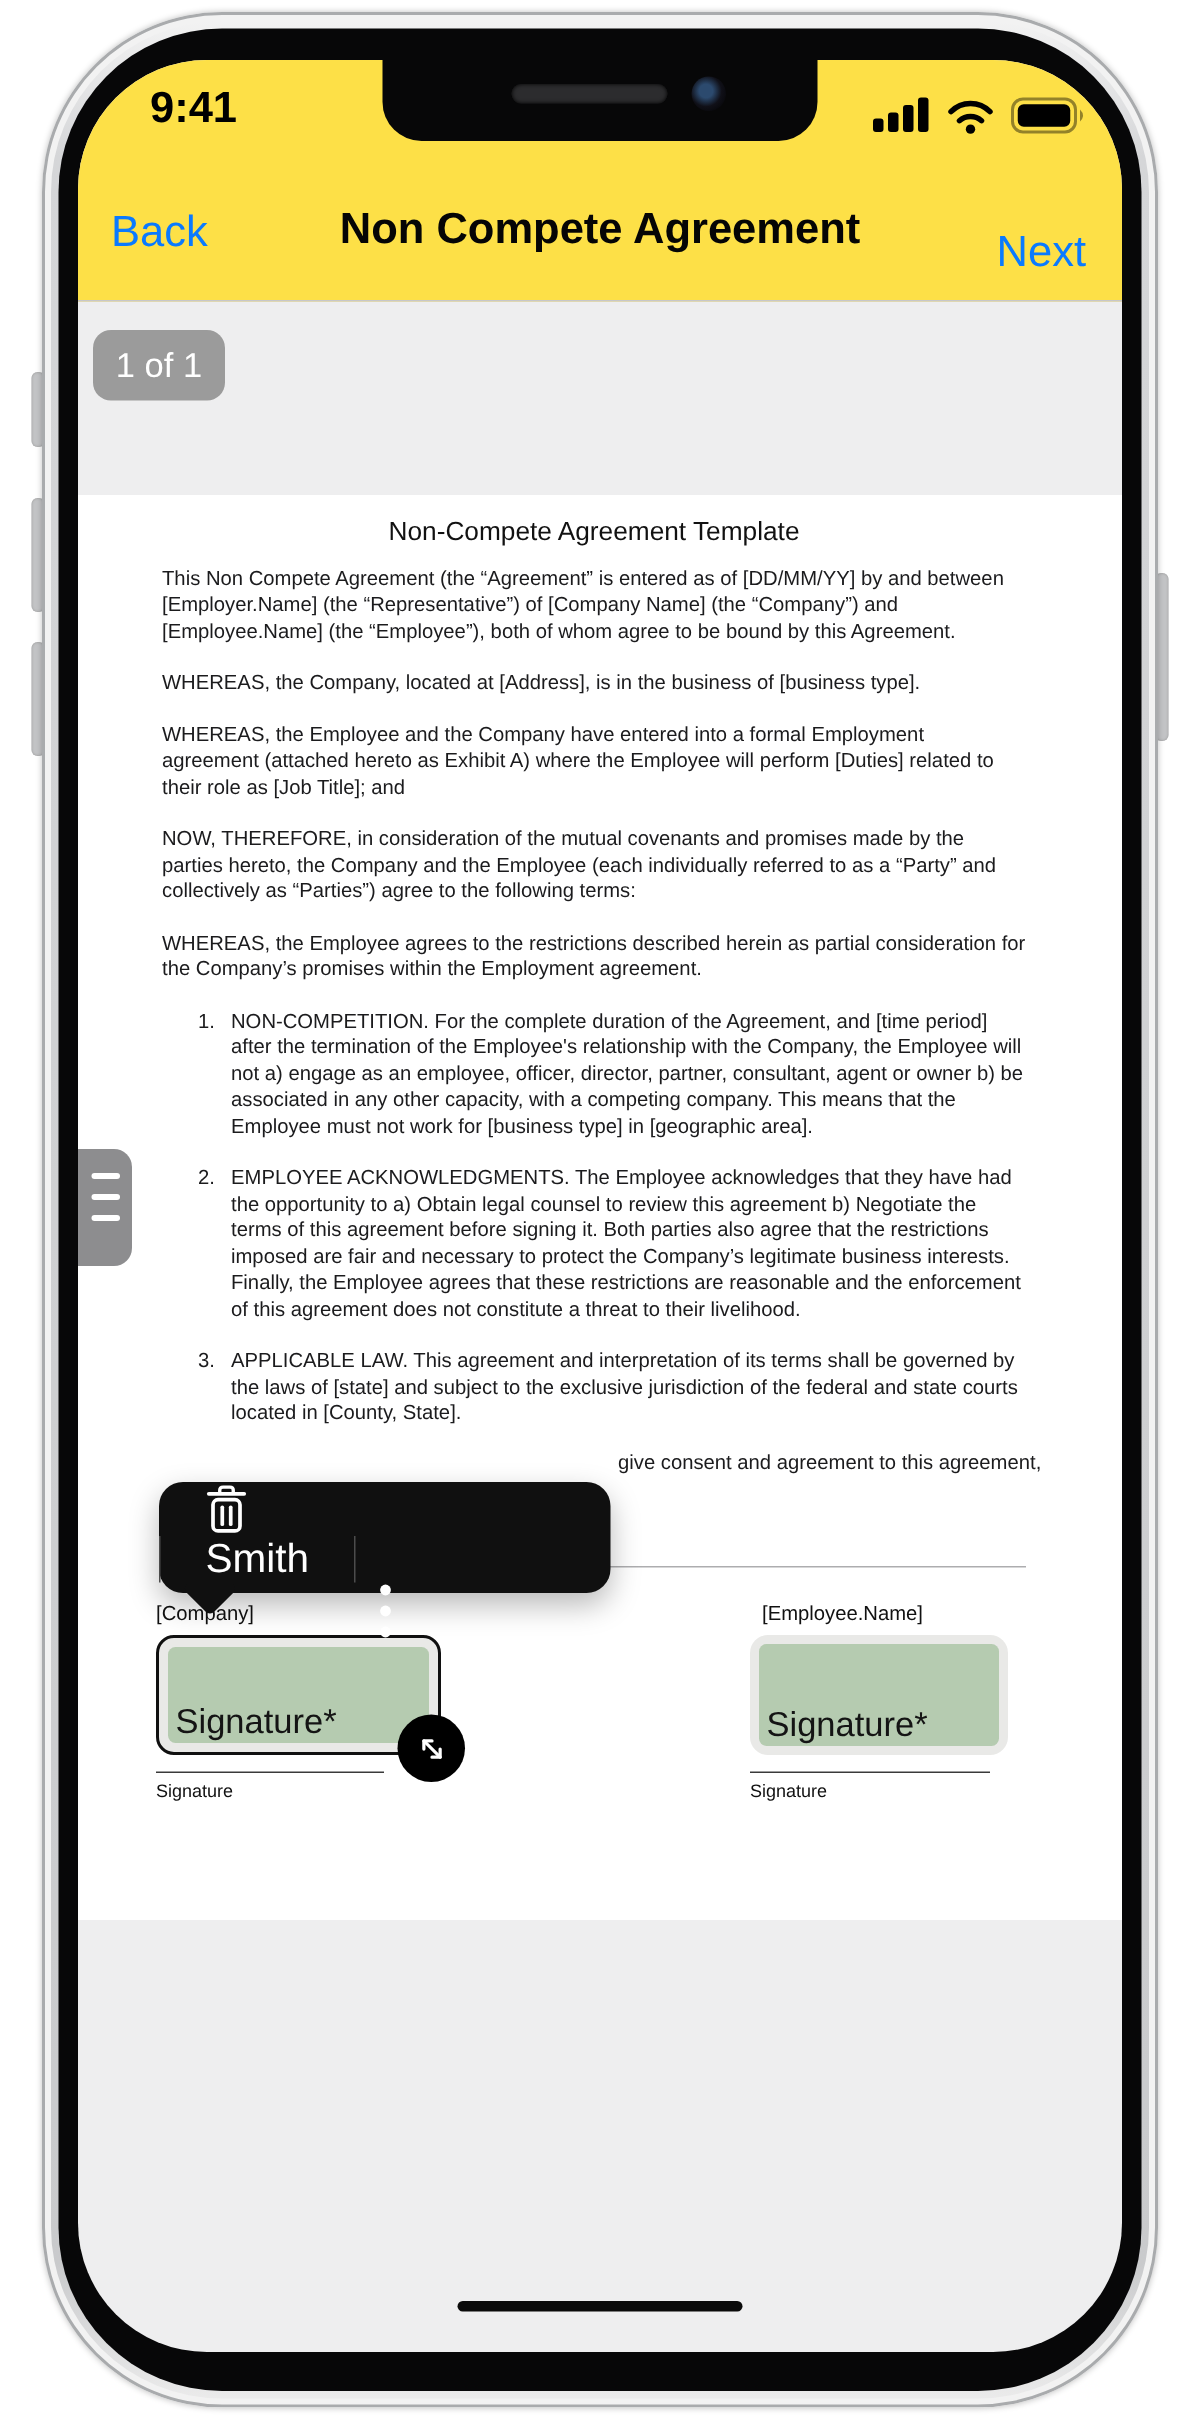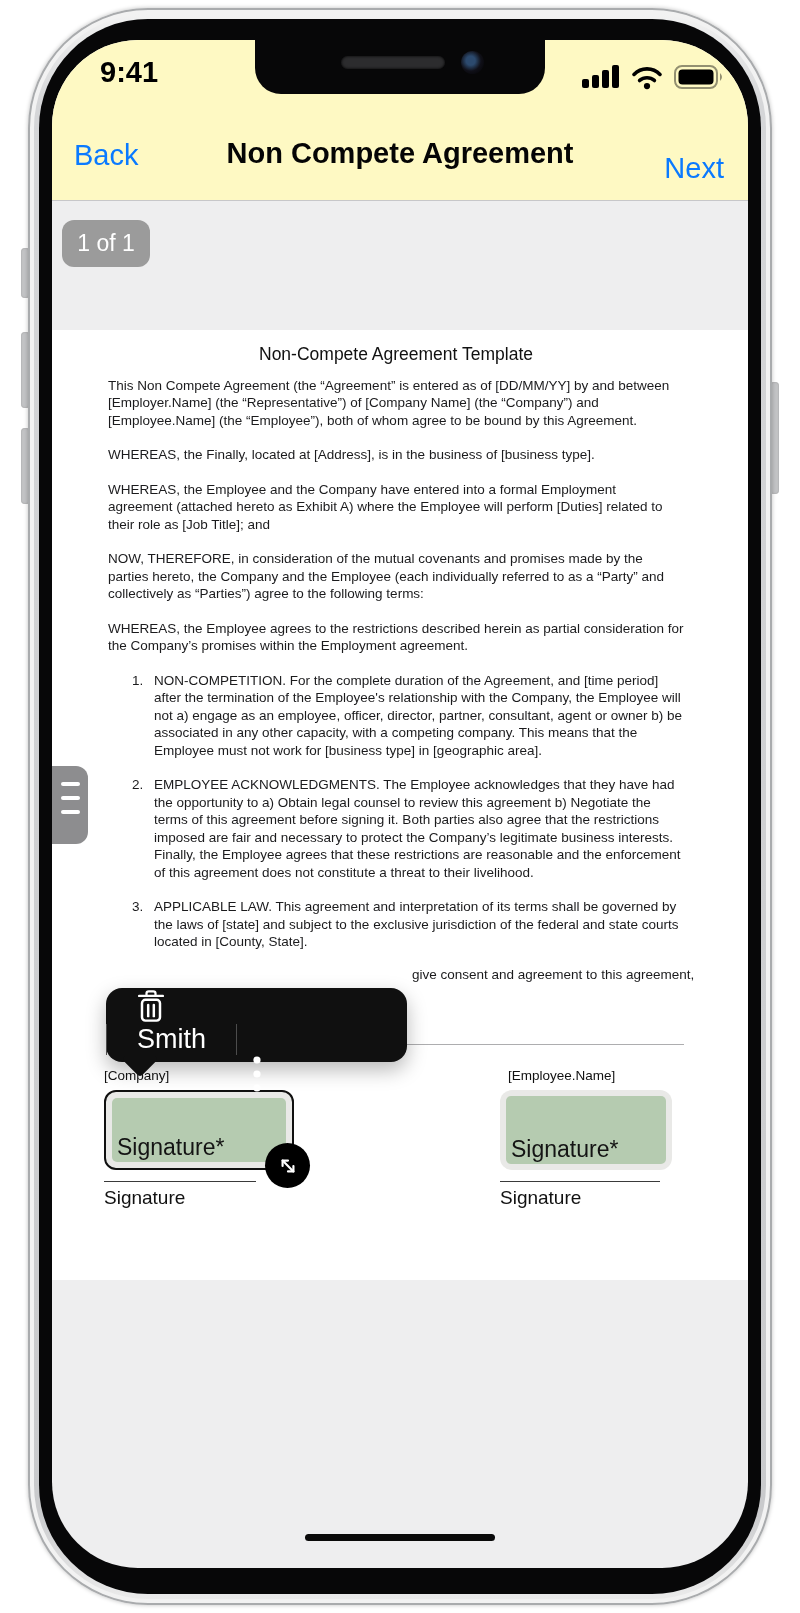--- a/index.html
+++ b/index.html
@@ -6,21 +6,21 @@
   body{width:800px;height:1613px;position:relative;background:#ffffff;
        font-family:"Liberation Sans",sans-serif;-webkit-font-smoothing:antialiased;}
   .side-btn{position:absolute;background:#c3c4c6;border-radius:4px;box-shadow:inset 0 0 2px #9a9a9a;}
   .phone{position:absolute;left:28px;top:8px;width:744px;height:1597px;border-radius:120px;
          background:linear-gradient(180deg,#f4f4f4,#d5d6d8 6%,#c9cacc 94%,#ededed);
          box-shadow:inset 0 0 0 2px #a9abad, inset 0 0 0 6px #f2f2f2, 0 0 4px rgba(0,0,0,.25);}
   .bezel{position:absolute;left:11px;top:11px;right:11px;bottom:11px;border-radius:109px;background:#070708;}
   .screen{position:absolute;left:24px;top:32px;width:696px;height:1528px;border-radius:86px;
           background:#eeeeef;overflow:hidden;}
   
-  .navbar{position:absolute;top:0;left:0;right:0;height:160px;background:#fef9c3;
+  .navbar{position:absolute;top:0;left:0;right:0;height:160px;background:#fde047;
           border-bottom:1px solid #c7c7c9;z-index:3;}
   .time{position:absolute;left:48px;top:16px;width:90px;font-size:29px;font-weight:700;color:#000;}
   .status-icons{position:absolute;right:22px;top:24px;display:flex;gap:9px;align-items:center;}
   .notch{position:absolute;left:203px;top:0;width:290px;height:54px;background:#070708;
          border-radius:0 0 26px 26px;z-index:6;}
   .speaker{position:absolute;left:86px;top:16px;width:104px;height:13px;border-radius:7px;
            background:#2c2c2e;box-shadow:inset 0 0 3px #000;}
   .camera{position:absolute;left:206px;top:11px;width:23px;height:23px;border-radius:50%;
           background:radial-gradient(circle at 42% 42%,#2c4a6e 0 24%,#101018 55%,#000 100%);}
   .nav-back{position:absolute;left:22px;top:99px;font-size:29px;color:#0a7aff;z-index:4;}
@@ -49,21 +49,21 @@
   .lbl-company{left:52px;}
   .lbl-employee{left:456px;}
   .sig-field{position:absolute;top:760px;height:80px;border-radius:12px;background:#e9e9e7;box-sizing:border-box;}
   .sig-field .inner{position:absolute;inset:6px;background:#b5cbb0;border-radius:5px;}
   .sig-field .ph{position:absolute;left:11px;bottom:7px;font-size:23px;color:#141414;}
   .sig-left{left:52px;width:190px;border:2.5px solid #101010;}
   .sig-right{left:448px;width:172px;}
   .sig-line{position:absolute;top:851px;border-top:1.5px solid #3a3a3a;}
   .line-left{left:52px;width:152px;}
   .line-right{left:448px;width:160px;}
-  .sig-caption{position:absolute;top:857px;font-size:19px;color:#111;}
+  .sig-caption{position:absolute;top:857px;font-size:12px;color:#111;}
   .cap-left{left:52px;}
   .cap-right{left:448px;}
   .resize-handle{position:absolute;left:213px;top:813px;width:45px;height:45px;border-radius:50%;
                  background:#000;display:flex;align-items:center;justify-content:center;z-index:8;}
   
   .callout{position:absolute;left:54px;top:948px;width:301px;height:74px;background:#101010;
            border-radius:16px;display:flex;align-items:stretch;z-index:7;
            box-shadow:0 8px 20px rgba(0,0,0,.28);flex-direction:column;}
   .callout .seg{display:flex;align-items:center;justify-content:center;}
   .seg-trash{width:89px;}
@@ -122,21 +122,21 @@
     <div class="drawer">
       <div class="bar" style="top:16px;"></div>
       <div class="bar" style="top:30px;"></div>
       <div class="bar" style="top:44px;"></div>
     </div>
 
     <div class="page">
       <div class="doc-text">
         <div class="doc-title">Non-Compete Agreement Template</div>
         <p>This Non Compete Agreement (the “Agreement” is entered as of [DD/MM/YY] by and between [Employer.Name] (the “Representative”) of [Company Name] (the “Company”) and [Employee.Name] (the “Employee”), both of whom agree to be bound by this Agreement.</p>
-        <p>WHEREAS, the Finally, located at [Address], is in the business of [business type].</p>
+        <p>WHEREAS, the Company, located at [Address], is in the business of [business type].</p>
         <p>WHEREAS, the Employee and the Company have entered into a formal Employment agreement (attached hereto as Exhibit A) where the Employee will perform [Duties] related to their role as [Job Title]; and</p>
         <p>NOW, THEREFORE, in consideration of the mutual covenants and promises made by the parties hereto, the Company and the Employee (each individually referred to as a “Party” and collectively as “Parties”)  agree to the following terms:</p>
         <p>WHEREAS, the Employee agrees to the restrictions described herein as partial consideration for the Company’s promises within the Employment agreement.</p>
         <ol class="doc-list">
           <li>
             <span class="num">1.</span>
             <span>NON-COMPETITION. For the complete duration of the Agreement, and [time period] after the termination of the Employee's relationship with the Company, the Employee will not a) engage as an employee, officer, director, partner, consultant, agent or owner b) be associated in any other capacity, with a competing company. This means that the Employee must not work for [business type] in [geographic area].</span>
           </li>
           <li>
             <span class="num">2.</span>

